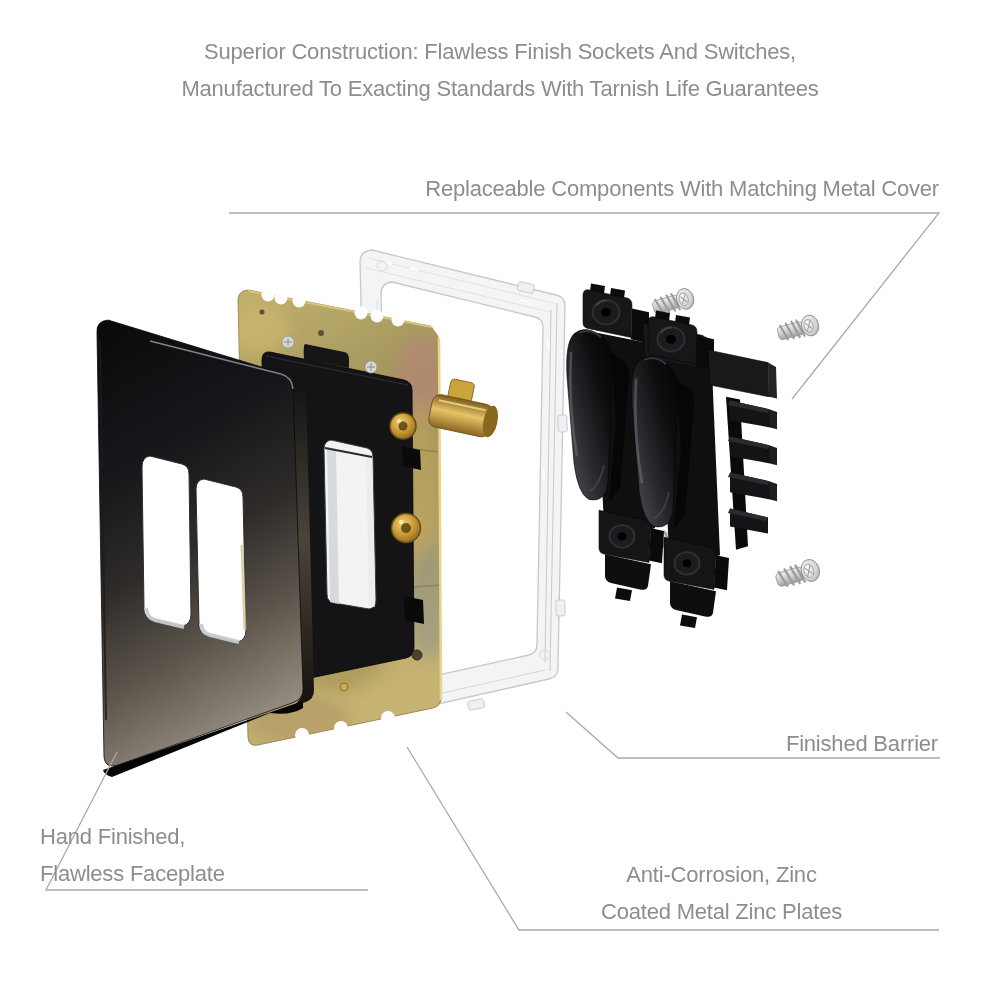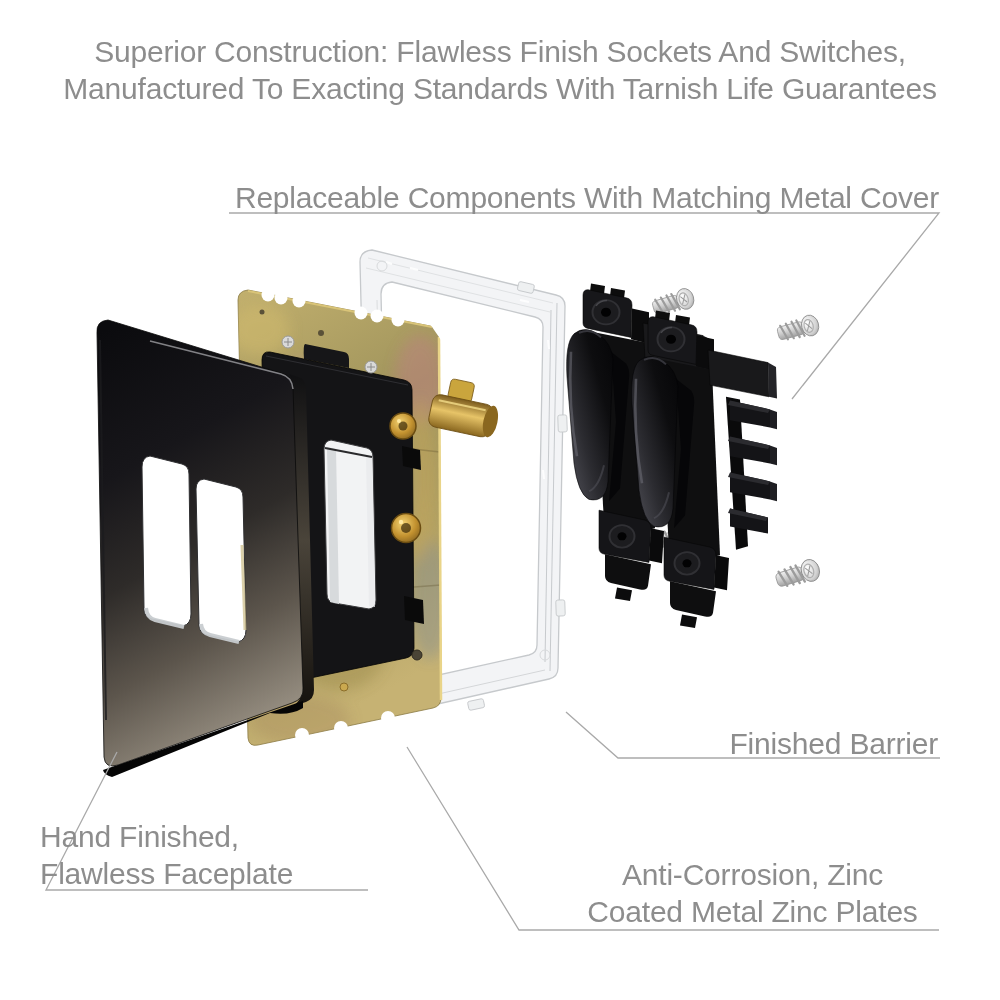--- a/index.html
+++ b/index.html
@@ -7,30 +7,30 @@
     width:1000px;height:1000px;position:relative;overflow:hidden;
     background:#ffffff;
     font-family:"Liberation Sans", sans-serif;
   }
   .stage{position:absolute;inset:0;}
   svg.art{position:absolute;left:0;top:0;}
   .txt{
     position:absolute;
     color:#8d8d8d;
     font-weight:300;
-    font-size:30px;
+    font-size:22px;
     letter-spacing:-0.2px;
     line-height:37px;
     white-space:nowrap;
   }
   .heading{top:33px;left:0;width:1000px;text-align:center;}
-  .co-replaceable{top:179px;right:61px;text-align:right;}
+  .co-replaceable{top:170px;right:61px;text-align:right;}
   .co-tarnish{top:725px;right:62px;text-align:right;}
   .co-hand{top:818px;left:40px;width:330px;text-align:left;}
-  .co-anti{top:856px;left:565px;width:375px;text-align:center;}
+  .co-anti{top:856px;left:534px;width:375px;text-align:center;}
 </style>
 </head>
 <body>
 
 <div class="stage">
 
 <svg class="art" width="1000" height="1000" viewBox="0 0 1000 1000">
   <defs>
     <linearGradient id="gFace" x1="0.12" y1="0" x2="0.38" y2="1">
       <stop offset="0" stop-color="#0b0b0e"></stop>

